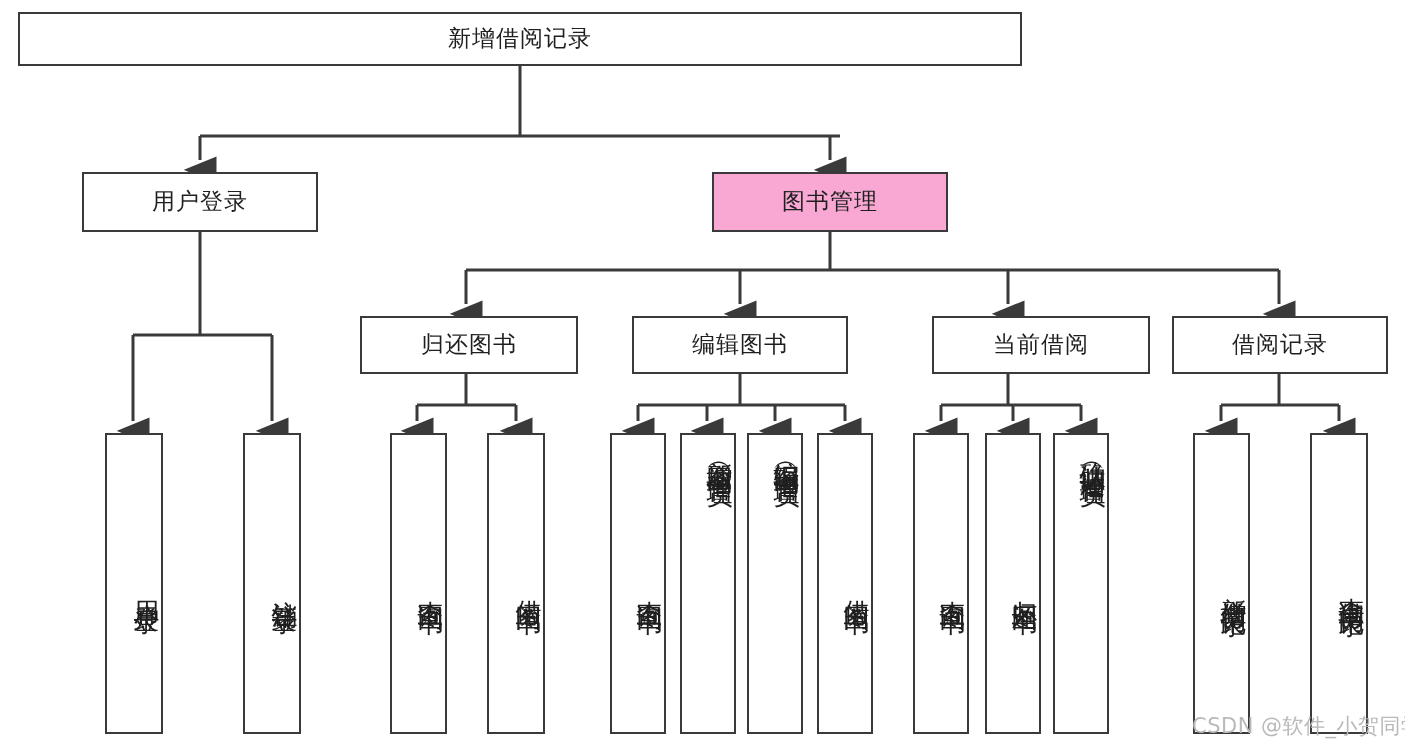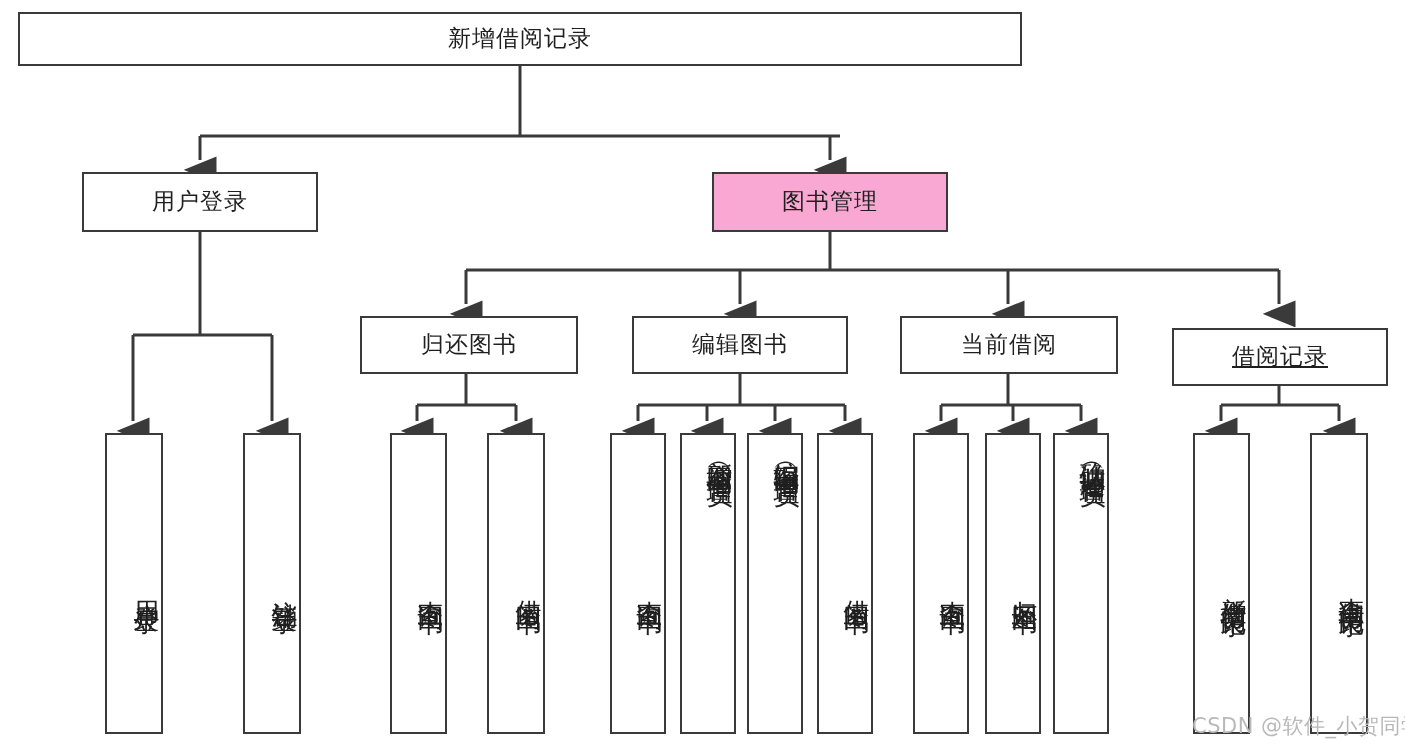--- a/index.html
+++ b/index.html
@@ -133,24 +133,24 @@
   <div class="node node-h" id="node-l2-1" style="left: 712px; top: 172px; width: 236px; height: 60px; border-color: rgb(58, 58, 58); background: #f9a8d4; color: rgb(31, 31, 31);">
     <span>图书管理</span>
   </div>
 
   <div class="node node-h" id="node-l3-0" style="left: 360px; top: 316px; width: 218px; height: 58px; border-color: rgb(58, 58, 58); background: rgb(255, 255, 255); color: rgb(31, 31, 31);">
     <span>归还图书</span>
   </div>
   <div class="node node-h" id="node-l3-1" style="left: 632px; top: 316px; width: 216px; height: 58px; border-color: rgb(58, 58, 58); background: rgb(255, 255, 255); color: rgb(31, 31, 31);">
     <span>编辑图书</span>
   </div>
-  <div class="node node-h" id="node-l3-2" style="left: 900px; top: 316px; width: 218px; height: 58px; border-color: rgb(58, 58, 58); background: rgb(255, 255, 255); color: rgb(31, 31, 31);">
+  <div class="node node-h" id="node-l3-2" style="left: 932px; top: 316px; width: 218px; height: 58px; border-color: rgb(58, 58, 58); background: rgb(255, 255, 255); color: rgb(31, 31, 31);">
     <span>当前借阅</span>
   </div>
-  <div class="node node-h" id="node-l3-3" style="left: 1172px; top: 328px; width: 216px; height: 58px; border-color: rgb(58, 58, 58); background: rgb(255, 255, 255); color: rgb(31, 31, 31); text-decoration: underline;">
+  <div class="node node-h" id="node-l3-3" style="left: 1172px; top: 316px; width: 216px; height: 58px; border-color: rgb(58, 58, 58); background: rgb(255, 255, 255); color: rgb(31, 31, 31);">
     <span>借阅记录</span>
   </div>
 
   <div class="node node-v" id="node-leaf-0" style="left: 105px; top: 433px; width: 58px; height: 301px; border-color: rgb(58, 58, 58); background: rgb(255, 255, 255); color: rgb(31, 31, 31);">
     <span>用户登录</span>
   </div>
   <div class="node node-v" id="node-leaf-1" style="left: 243px; top: 433px; width: 58px; height: 301px; border-color: rgb(58, 58, 58); background: rgb(255, 255, 255); color: rgb(31, 31, 31);">
     <span>注销登录</span>
   </div>
   <div class="node node-v" id="node-leaf-2" style="left: 390px; top: 433px; width: 57px; height: 301px; border-color: rgb(58, 58, 58); background: rgb(255, 255, 255); color: rgb(31, 31, 31);">

